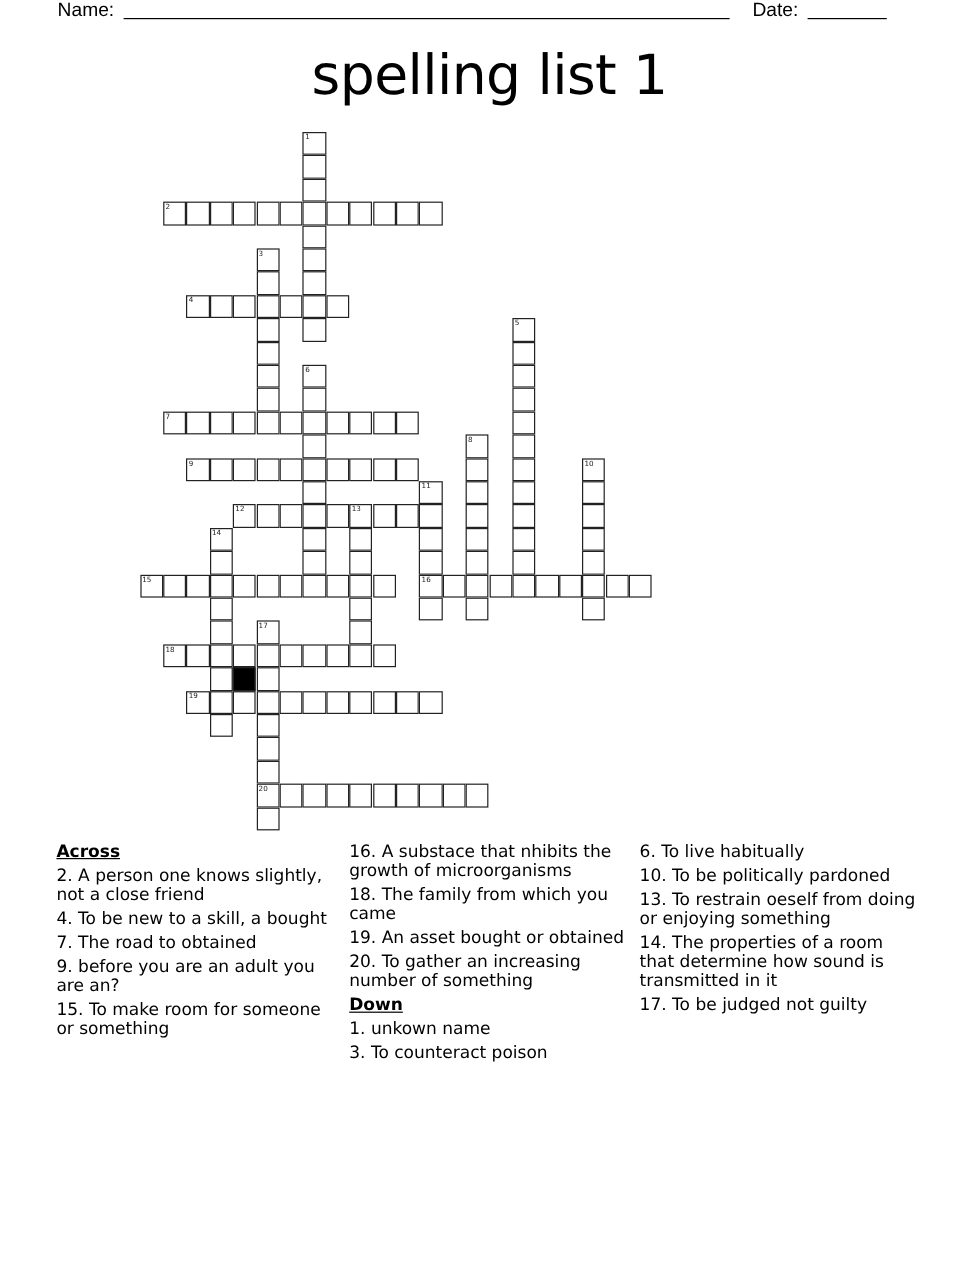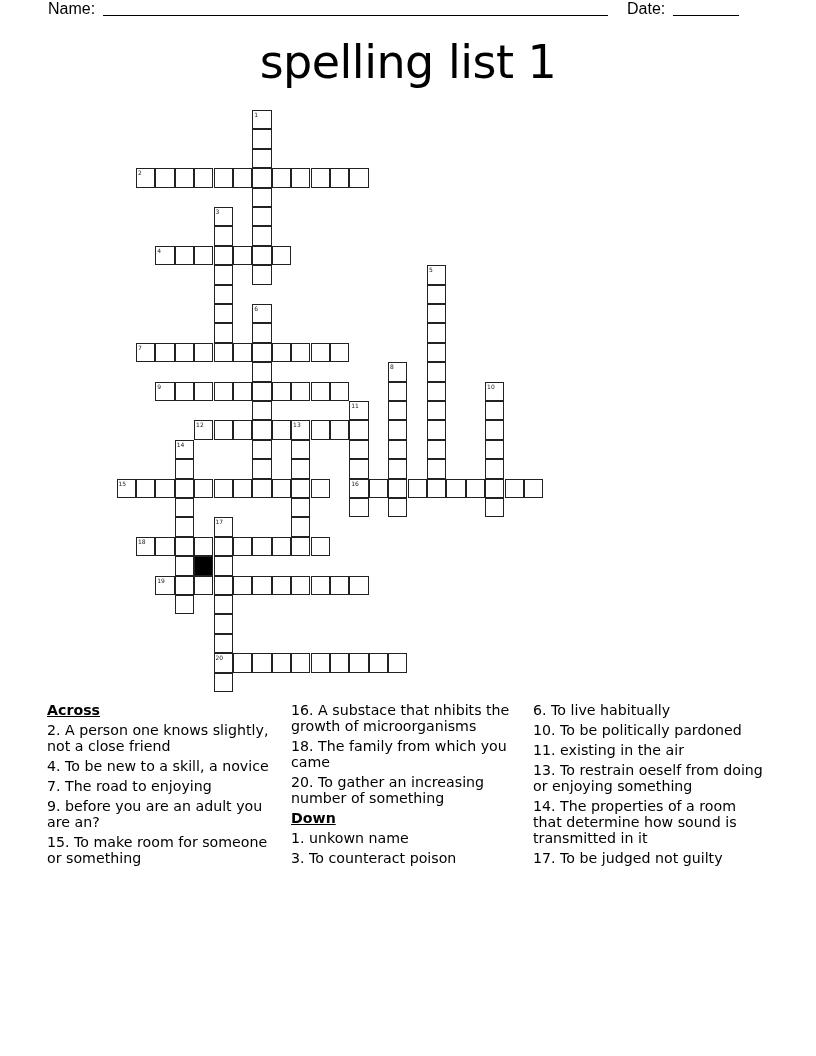--- a/index.html
+++ b/index.html
@@ -243,35 +243,35 @@
     <div class="cell" style="left: 329.9px; top: 653.2px;"></div>
     <div class="cell" style="left: 349.3px; top: 653.2px;"></div>
     <div class="cell" style="left: 368.7px; top: 653.2px;"></div>
     <div class="cell" style="left: 388.1px; top: 653.2px;"></div>
     <div class="cell black" style="left: 194.1px; top: 556.2px;"></div>
   </div>
 
 <div class="clues" id="col1">
   <span class="section">Across</span>
   <div class="clue"><span class="n">2.</span> <span>A person one knows slightly, not a close friend</span></div>
-  <div class="clue"><span class="n">4.</span> <span>To be new to a skill, a novice</span></div>
-  <div class="clue"><span class="n">7.</span> <span>The road to enjoying</span></div>
+  <div class="clue"><span class="n">4.</span> <span>To be new to a skill, a bought</span></div>
+  <div class="clue"><span class="n">7.</span> <span>The road to obtained</span></div>
   <div class="clue"><span class="n">9.</span> <span>before you are an adult you are an?</span></div>
   <div class="clue"><span class="n">15.</span> <span>To make room for someone or something</span></div>
 </div>
 
 <div class="clues" id="col2">
   <div class="clue"><span class="n">16.</span> <span>A substace that nhibits the growth of microorganisms</span></div>
   <div class="clue"><span class="n">18.</span> <span>The family from which you came</span></div>
+  <div class="clue"><span class="n">19.</span> <span>An asset bought or obtained</span></div>
   <div class="clue"><span class="n">20.</span> <span>To gather an increasing number of something</span></div>
   <span class="section">Down</span>
   <div class="clue"><span class="n">1.</span> <span>unkown name</span></div>
   <div class="clue"><span class="n">3.</span> <span>To counteract poison</span></div>
 </div>
 
 <div class="clues" id="col3">
   <div class="clue"><span class="n">6.</span> <span>To live habitually</span></div>
   <div class="clue"><span class="n">10.</span> <span>To be politically pardoned</span></div>
-  <div class="clue"><span class="n">11.</span> <span>existing in the air</span></div>
   <div class="clue"><span class="n">13.</span> <span>To restrain oeself from doing or enjoying something</span></div>
   <div class="clue"><span class="n">14.</span> <span>The properties of a room that determine how sound is transmitted in it</span></div>
   <div class="clue"><span class="n">17.</span> <span>To be judged not guilty</span></div>
 </div>
 
 </body></html>

